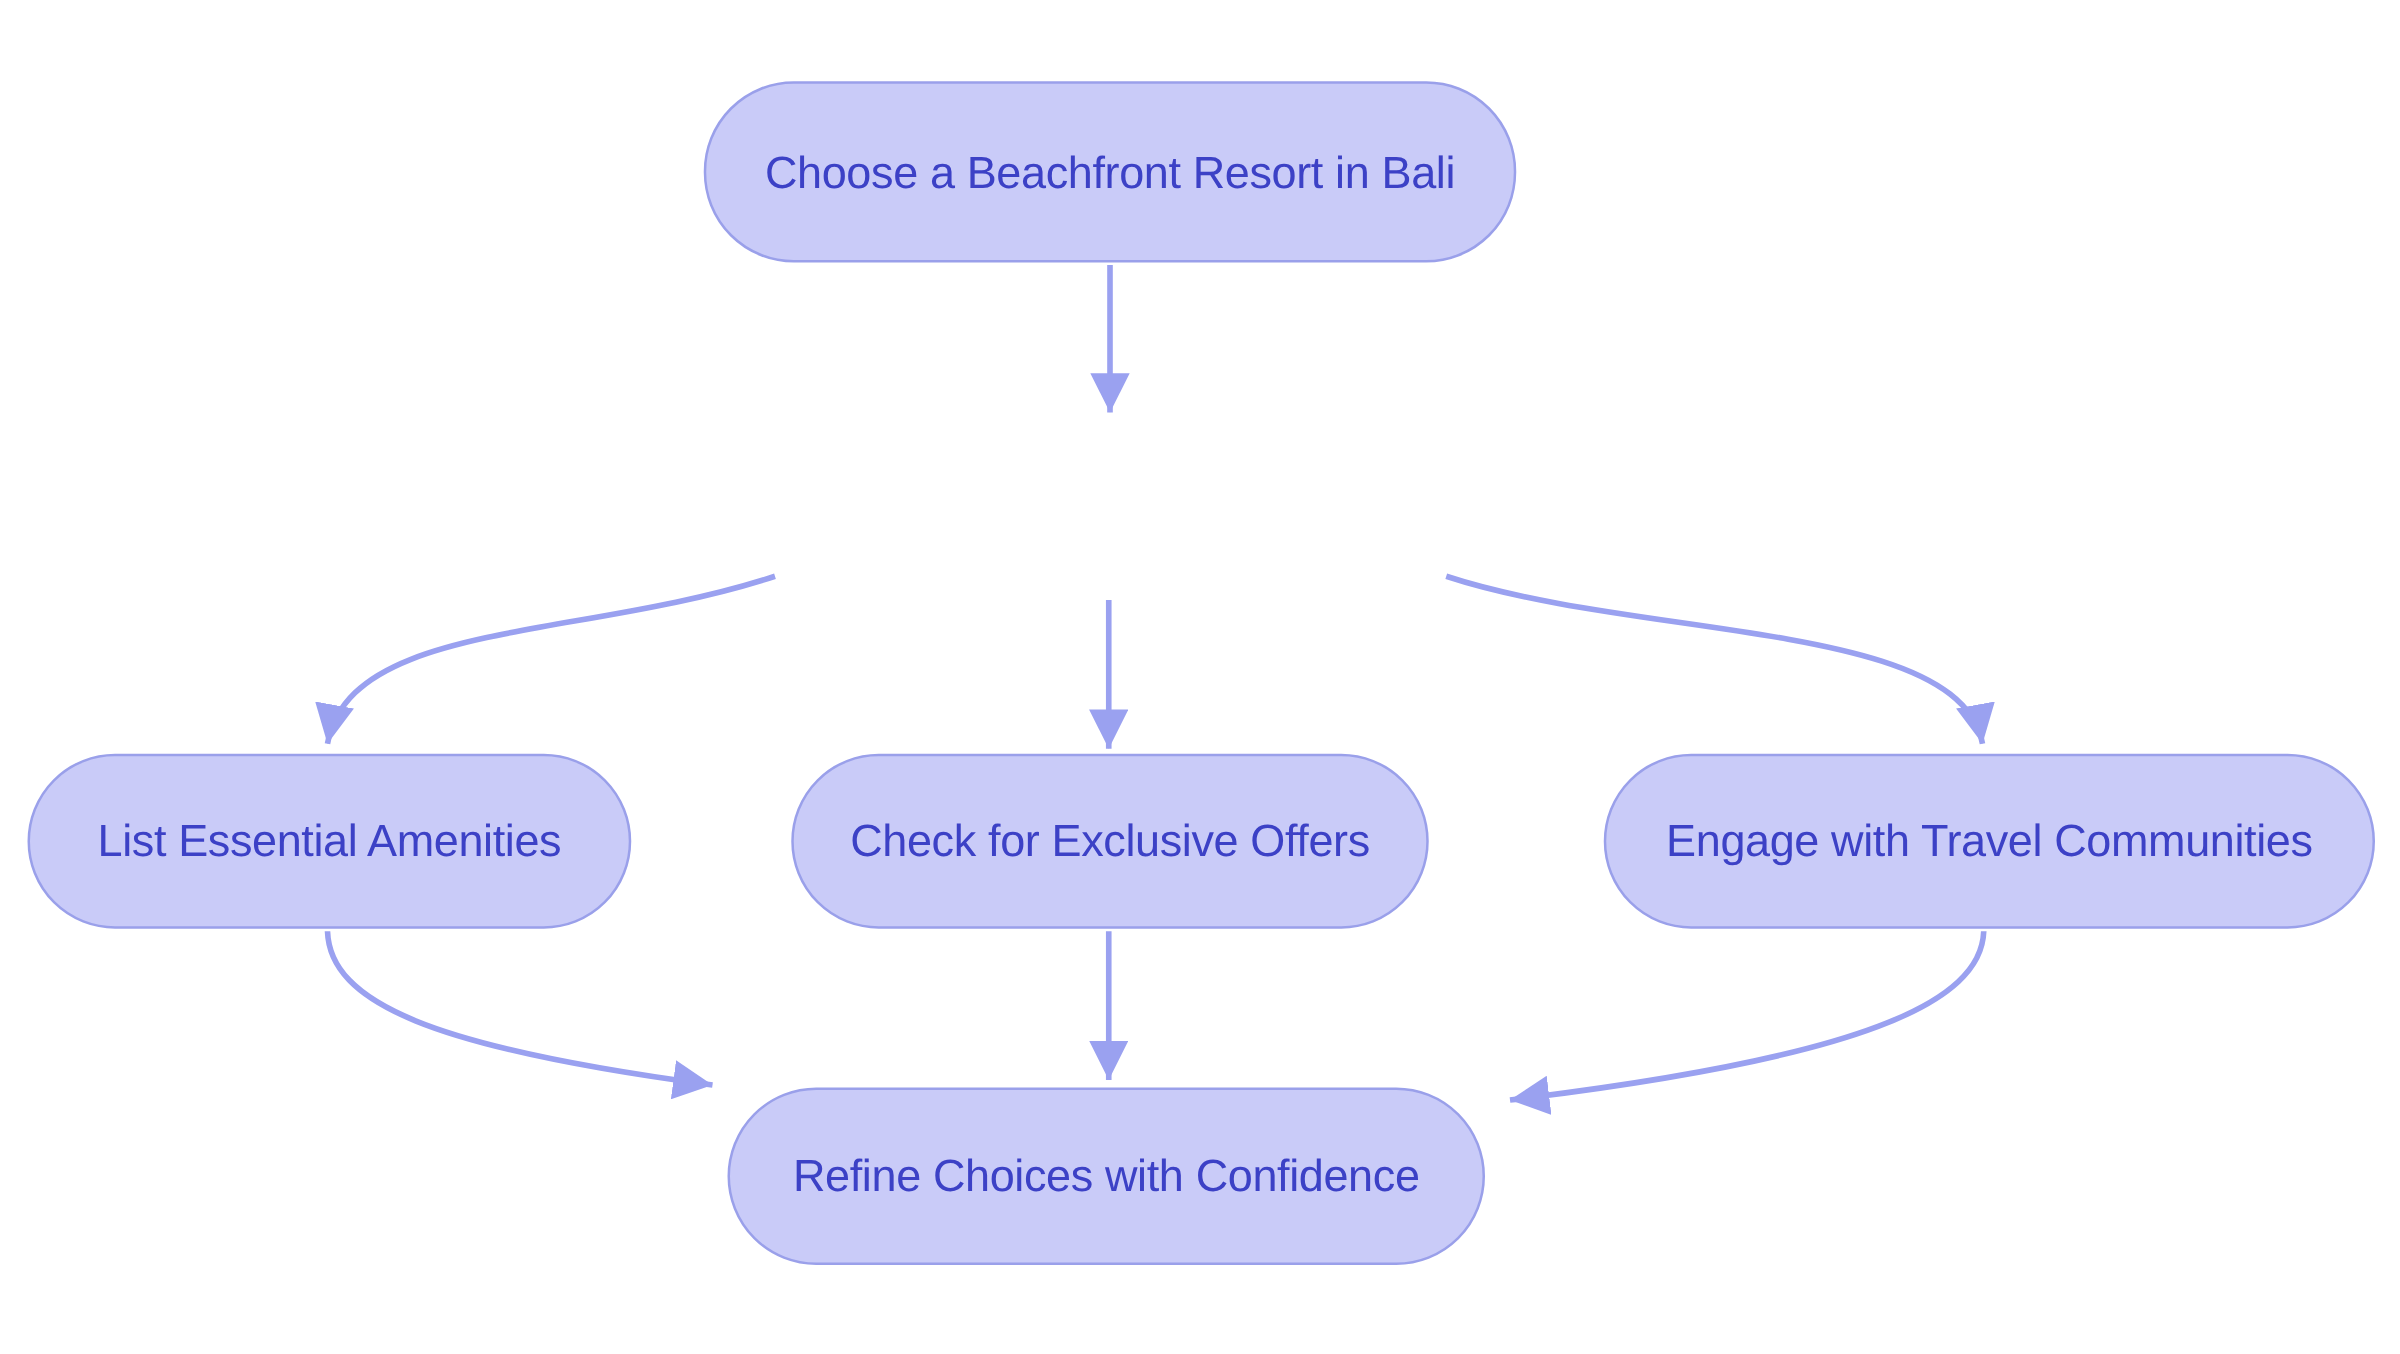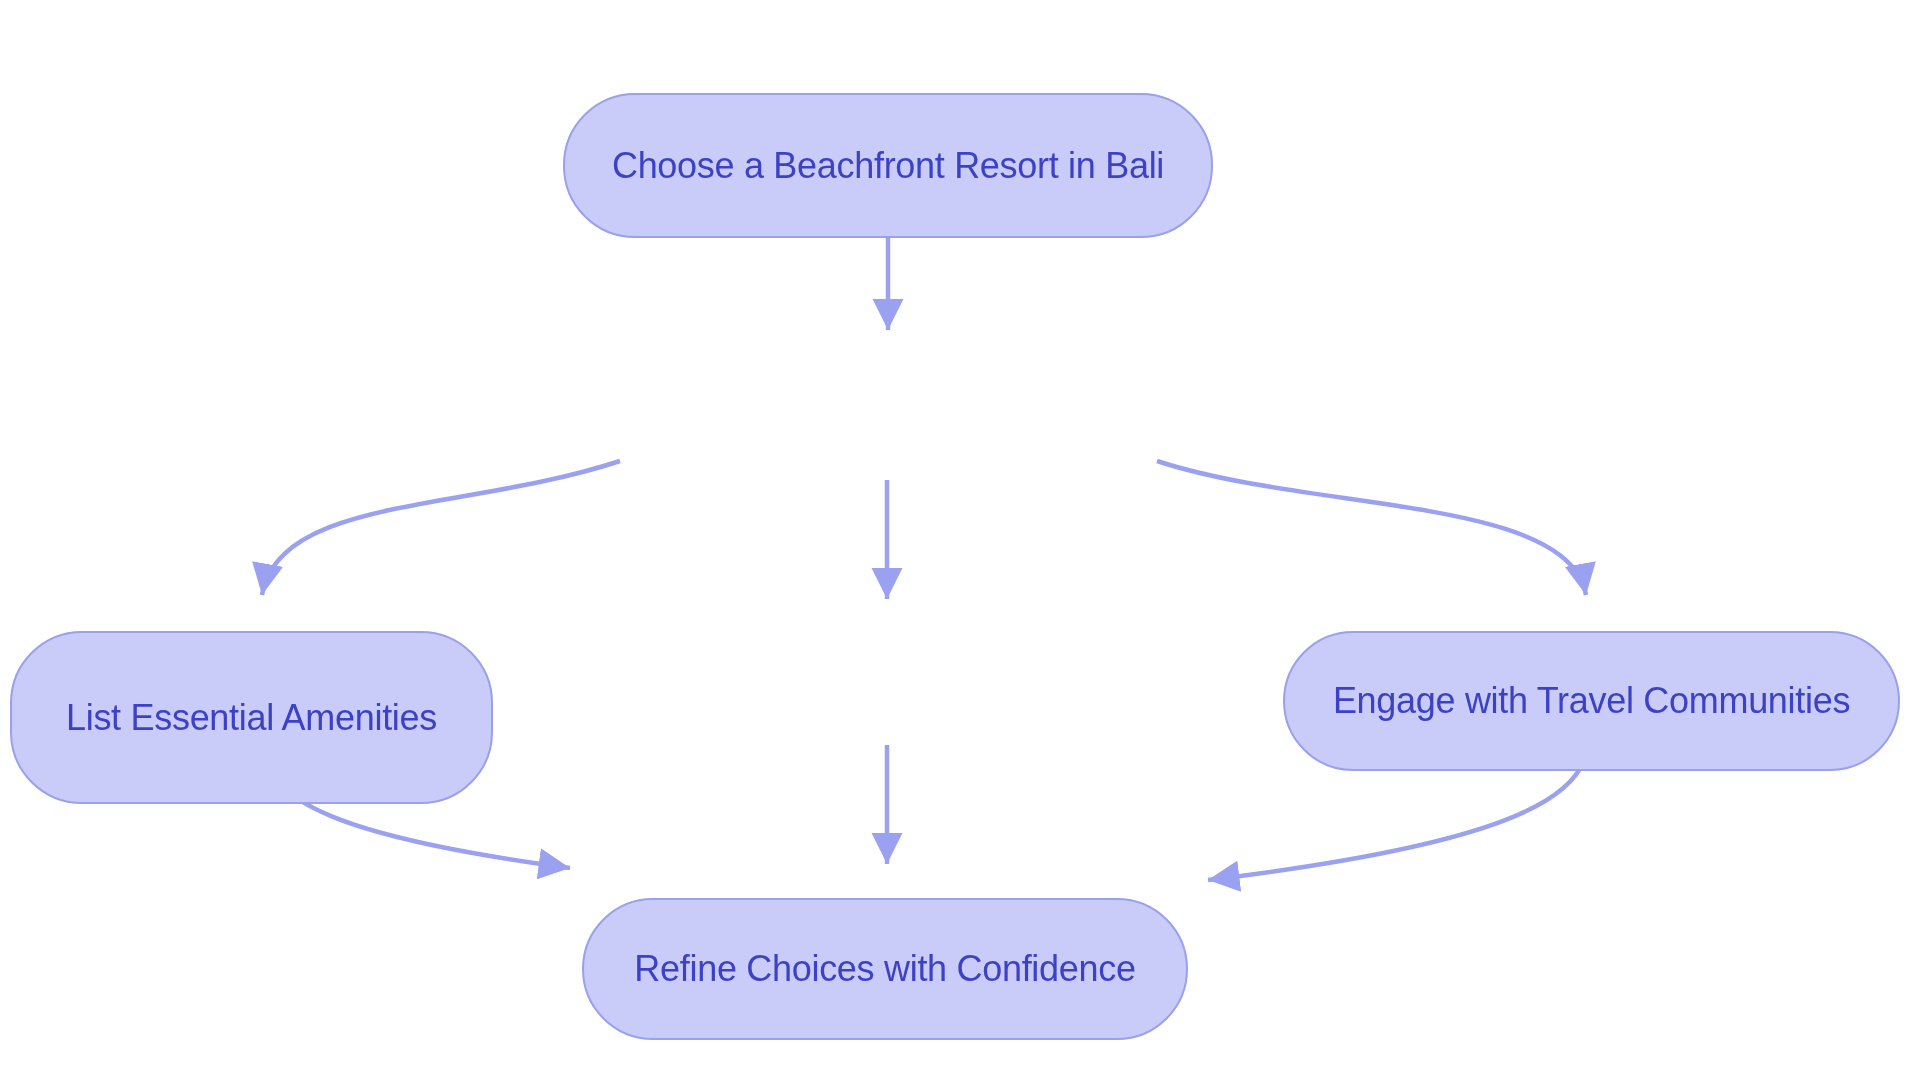--- a/index.html
+++ b/index.html
@@ -23,21 +23,20 @@
     background:var(--node-fill);
     border:2px solid var(--node-border);
     border-radius:72px;
     display:flex;align-items:center;justify-content:center;
     text-align:center;
     color:var(--label);
     font-size:36px;
     letter-spacing:-0.3px;
     line-height:1.15;
     padding:0 30px;
-    margin-top:28px;
   }
 </style>
 </head>
 <body>
 
 <div class="canvas">
 
   <svg class="edges" viewBox="0 0 1920 1083" xmlns="http://www.w3.org/2000/svg">
     <defs>
       <marker id="ah" viewBox="0 0 10 10" refX="10" refY="5" markerWidth="7" markerHeight="7" orient="auto-start-reverse">
@@ -51,24 +50,27 @@
     <path class="edge" d="M 262 745 C 264 802, 345 838, 570 868" marker-end="url(#ah)"></path>
     <path class="edge" d="M 887 745 L 887 864" marker-end="url(#ah)"></path>
     <path class="edge" d="M 1587 745 C 1585 802, 1490 846, 1208 880" marker-end="url(#ah)"></path>
   </svg>
 
   <div class="node" style="left:563px;top:65px;width:650px;height:145px">
     <span>Choose a Beachfront Resort in Bali</span>
   </div>
 
 
-  <div class="node" style="left:10px;top:603px;width:483px;height:173px">
+  <div class="node" style="left:22px;top:603px;width:483px;height:140px">
     <span>List Essential Amenities</span>
   </div>
 
+  <div class="node" style="left:633px;top:603px;width:510px;height:140px">
+    <span>Check for Exclusive Offers</span>
+  </div>
 
   <div class="node" style="left:1283px;top:603px;width:617px;height:140px">
     <span>Engage with Travel Communities</span>
   </div>
 
   <div class="node" style="left:582px;top:870px;width:606px;height:142px">
     <span>Refine Choices with Confidence</span>
   </div>
 
 </div>

